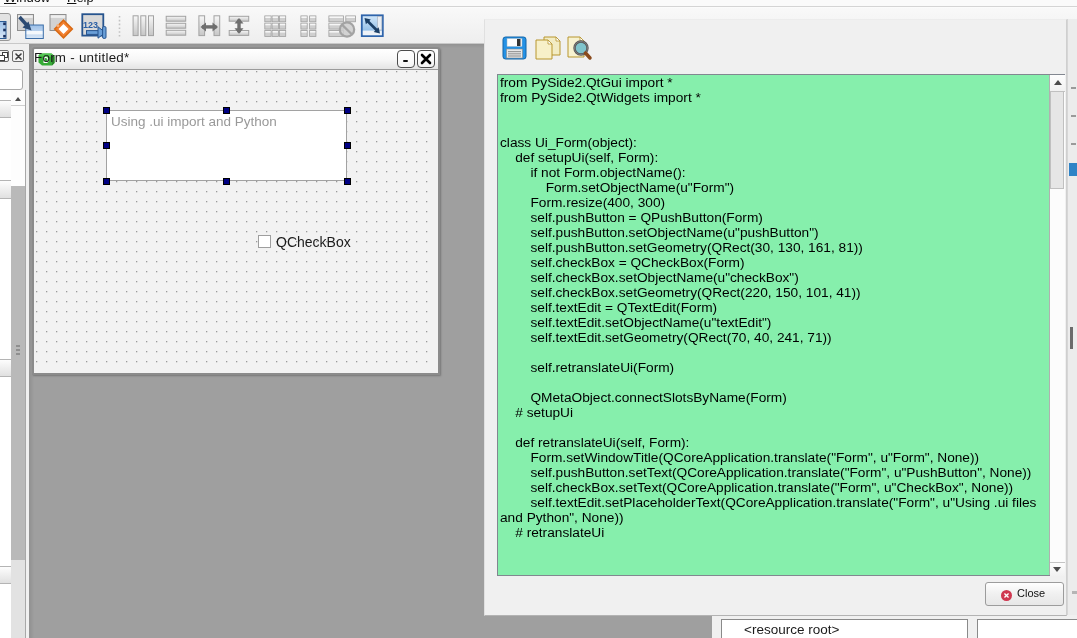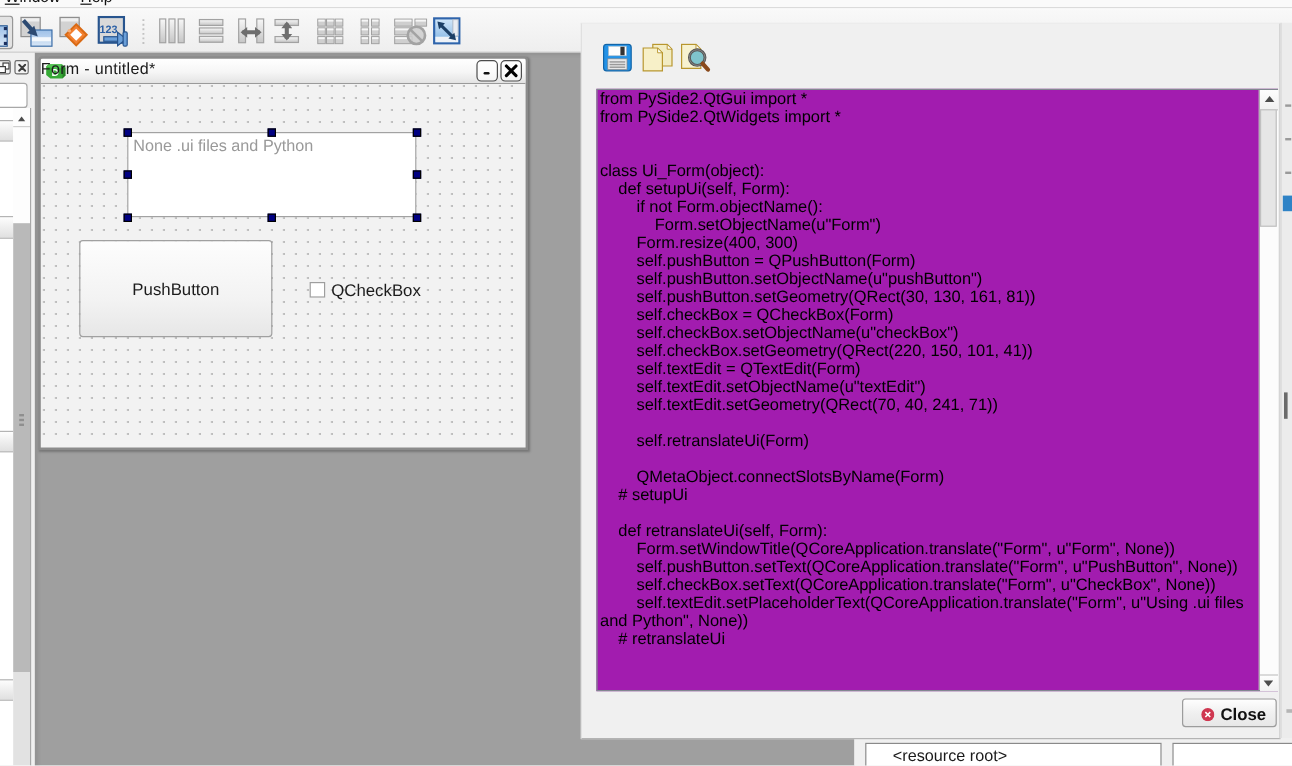--- a/index.html
+++ b/index.html
@@ -96,48 +96,45 @@
     <svg class="abs" style="left:0;top:0;" width="404" height="300">
       <defs>
           <pattern id="dots" width="10" height="10" patternUnits="userSpaceOnUse">
         <rect x="2" y="1" width="1.3" height="1.3" fill="#999999"></rect>
       </pattern>
         </defs>
       <rect width="398" height="300" fill="url(#dots)"></rect>
     </svg>
 
     <div class="abs" style="left:72px;top:40px;width:241px;height:71px;background:#fff;border:1px solid #a2a2a2;box-sizing:border-box;">
-      <div class="abs" style="left:4px;top:2.5px;font-size:13.5px;color:#999999;">None .ui files and Python</div>
+      <div class="abs" style="left:4px;top:2.5px;font-size:13.5px;color:#999999;">Using .ui import and Python</div>
     </div>
 
     <div id="handles">
         <div class="abs" style="left:68.5px;top:36.5px;width:7px;height:7px;background:#000082;border:1px solid #000;box-sizing:border-box;"></div>
         <div class="abs" style="left:189px;top:36.5px;width:7px;height:7px;background:#000082;border:1px solid #000;box-sizing:border-box;"></div>
         <div class="abs" style="left:309.5px;top:36.5px;width:7px;height:7px;background:#000082;border:1px solid #000;box-sizing:border-box;"></div>
         <div class="abs" style="left:68.5px;top:72px;width:7px;height:7px;background:#000082;border:1px solid #000;box-sizing:border-box;"></div>
         <div class="abs" style="left:309.5px;top:72px;width:7px;height:7px;background:#000082;border:1px solid #000;box-sizing:border-box;"></div>
         <div class="abs" style="left:68.5px;top:107.5px;width:7px;height:7px;background:#000082;border:1px solid #000;box-sizing:border-box;"></div>
         <div class="abs" style="left:189px;top:107.5px;width:7px;height:7px;background:#000082;border:1px solid #000;box-sizing:border-box;"></div>
         <div class="abs" style="left:309.5px;top:107.5px;width:7px;height:7px;background:#000082;border:1px solid #000;box-sizing:border-box;"></div>
       </div>
 
-    <div class="abs" style="left:32px;top:130px;width:161px;height:81px;background:linear-gradient(#fdfdfd,#f3f3f3 60%,#e7e7e7);border:1px solid #a0a0a0;border-radius:3px;box-sizing:border-box;">
-      <div class="abs" style="left:0;top:31.5px;width:159px;text-align:center;font-size:14px;color:#1c1c1c;">PushButton</div>
-    </div>
 
     <div class="abs" style="left:223.5px;top:165px;width:13px;height:13px;background:#fff;border:1px solid #9e9e9e;box-sizing:border-box;"></div>
     <div class="abs" style="left:242px;top:163.5px;font-size:14px;color:#1c1c1c;">QCheckBox</div>
   </div>
 </div>
 
 <div class="abs" style="left:484px;top:19px;width:583px;height:597px;background:#f0f0f0;border-style:solid;border-color:#ececec #cfcfcf #b3b3b3 #e0e0e0;border-width:1px;box-sizing:border-box;">
 
   <div id="dlg-icons"></div>
 
-  <div class="abs" style="left:12px;top:54px;width:568px;height:502px;background:#a21caf;border:1px solid #828790;box-sizing:border-box;">
+  <div class="abs" style="left:12px;top:54px;width:568px;height:502px;background:#86efac;border:1px solid #828790;box-sizing:border-box;">
     <div id="code" style="position:absolute;left:2px;top:0px;font-size:13.7px;line-height:15px;white-space:pre;color:#000;">from PySide2.QtGui import *
 from PySide2.QtWidgets import *
 
 
 class Ui_Form(object):
     def setupUi(self, Form):
         if not Form.objectName():
             Form.setObjectName(u"Form")
         Form.resize(400, 300)
         self.pushButton = QPushButton(Form)
@@ -172,21 +169,21 @@
         <div class="abs" style="left:3px;top:4px;width:0;height:0;border-left:4.5px solid transparent;border-right:4.5px solid transparent;border-top:5.5px solid #4c4c4c;"></div>
       </div>
     </div>
   </div>
 
   <div class="abs" style="left:500px;top:562px;width:79px;height:24px;background:linear-gradient(#fefefe,#f0f0f0 50%,#e7e7e7);border:1px solid #9c9c9c;border-radius:3px;box-sizing:border-box;">
     <svg class="abs" style="left:15px;top:6.5px;" width="11" height="11" viewBox="0 0 14 14">
       <circle cx="7" cy="7" r="7" fill="#cf3750"></circle>
       <path d="M4.4,4.4 L9.6,9.6 M9.6,4.4 L4.4,9.6" stroke="#fff" stroke-width="1.7"></path>
     </svg>
-    <div class="abs" style="left:31px;top:3.5px;font-size:14px;color:#111;font-weight:bold;">Close</div>
+    <div class="abs" style="left:31px;top:3.5px;font-size:11px;color:#111;">Close</div>
   </div>
 </div>
 
 <svg class="abs" style="left:0;top:13px;" width="400" height="29" viewBox="0 0 400 29">
   <defs>
     <linearGradient id="barG" x1="0" y1="0" x2="0" y2="1">
       <stop offset="0" stop-color="#f7f7f7"></stop>
         <stop offset="1" stop-color="#c6c6c6"></stop>
     </linearGradient>
     <linearGradient id="blueG" x1="0" y1="0" x2="0" y2="1">

